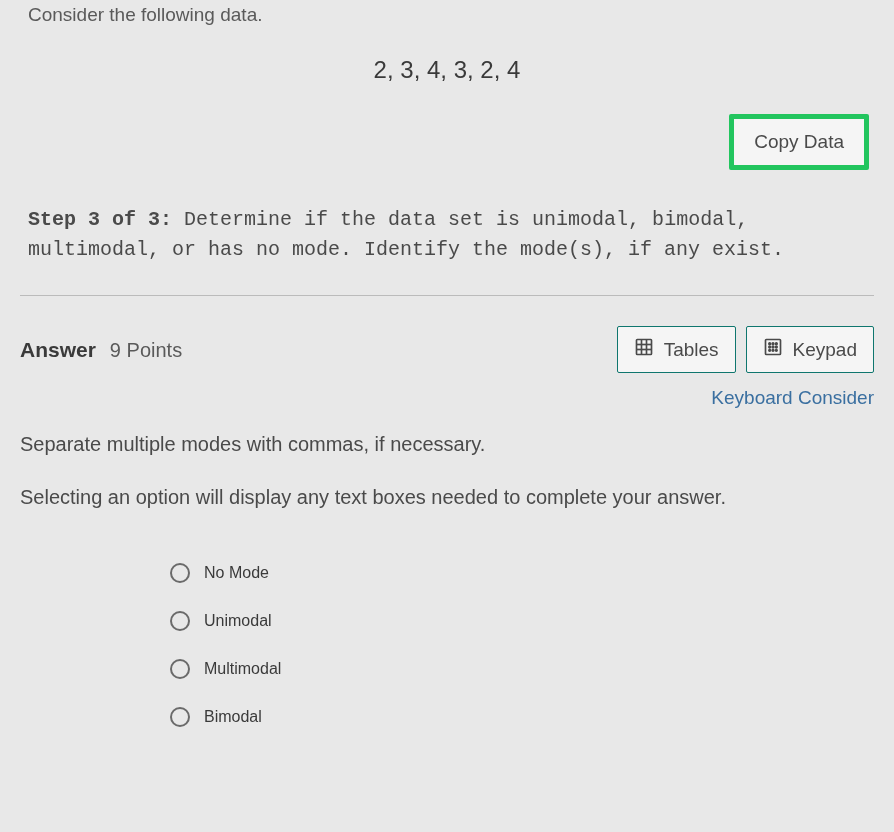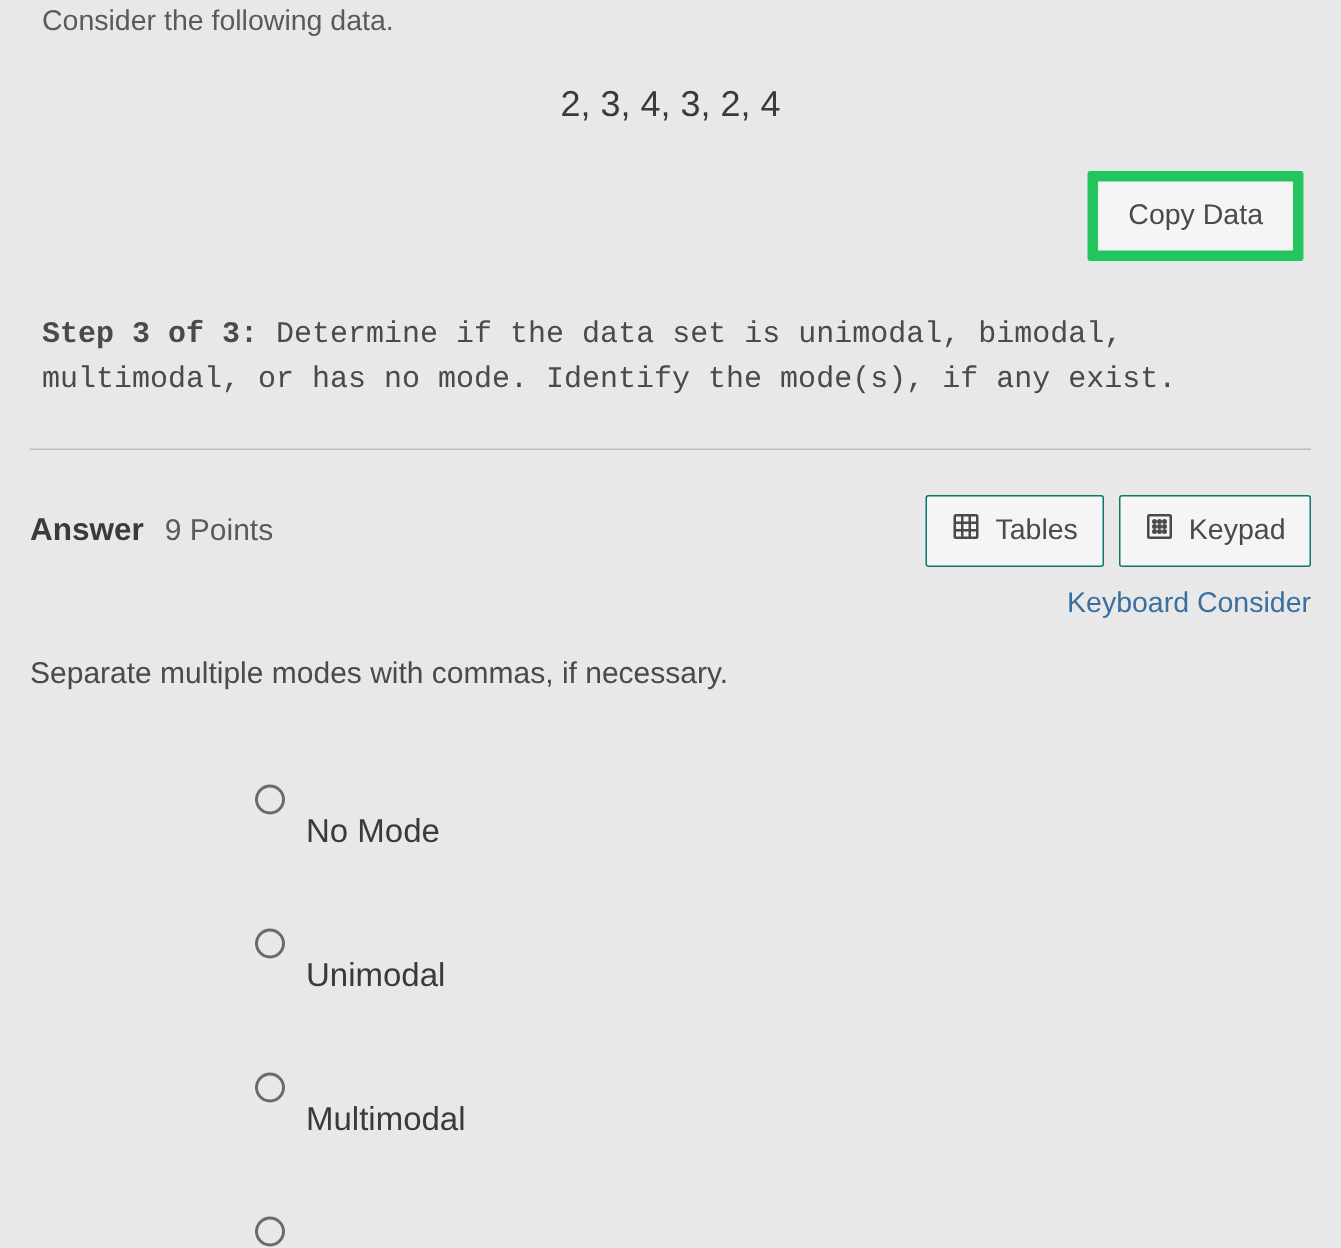--- a/index.html
+++ b/index.html
@@ -28,21 +28,21 @@
       font-size: 24px;
       color: #3a3a3a;
       padding: 10px 0 30px 0;
     }
     .copy-btn-row {
       display: flex;
       justify-content: flex-end;
       padding: 0 5px 25px 0;
     }
     .copy-btn {
-      border: 7px solid #22c55e;
+      border: 5px solid #22c55e;
       background: #f5f5f5;
       padding: 12px 20px;
       font-size: 19px;
       color: #4a4a4a;
       border-radius: 2px;
       cursor: pointer;
     }
     .step-text {
       font-size: 20px;
       color: #4a4a4a;
@@ -131,23 +131,22 @@
     }
     .radio-circle {
       width: 20px;
       height: 20px;
       border: 2px solid #6a6a6a;
       border-radius: 50%;
       background: transparent;
       flex-shrink: 0;
     }
     .option-label {
-      font-size: 22px;
+      font-size: 16px;
       color: #3a3a3a;
-      margin-top: 42px;
     }
   </style>
 </head>
 <body>
 
 <div class="container">
   <div class="prompt-text">Consider the following data.</div>
 
   <div class="data-display">2, 3, 4, 3, 2, 4</div>
 
@@ -199,20 +198,21 @@
       </button>
     </div>
   </div>
 
   <div class="kb-shortcut-row">
     <span class="kb-shortcut">Keyboard Consider</span>
   </div>
 
   <div class="hint-text">Separate multiple modes with commas, if necessary.</div>
 
+  <div class="select-info">Selecting an option will display any text boxes needed to complete your answer.</div>
 
   <div class="options">
     <div class="option-row">
       <span class="radio-circle"></span>
       <span class="option-label">No Mode</span>
     </div>
     <div class="option-row">
       <span class="radio-circle"></span>
       <span class="option-label">Unimodal</span>
     </div>

